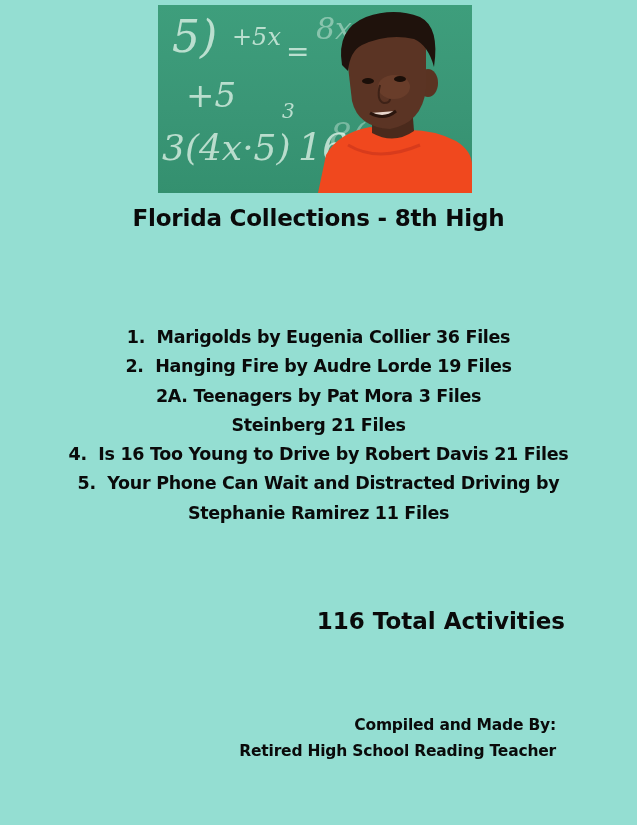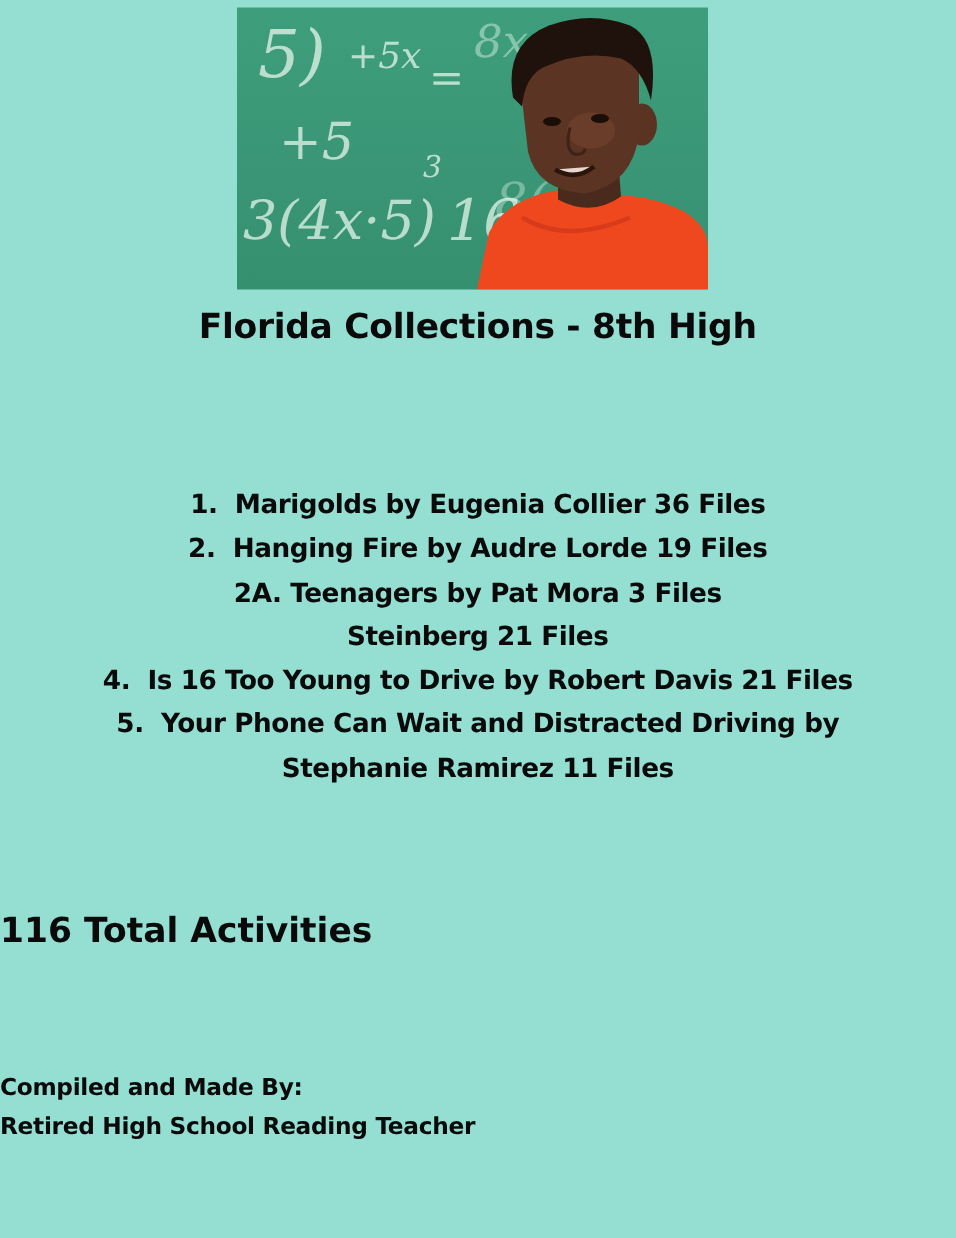--- a/index.html
+++ b/index.html
@@ -62,31 +62,31 @@
       margin-top: 12px;
     }
     .list-block div {
       white-space: pre;
     }
     .total {
       position: absolute;
       left: 0;
       top: 603px;
       width: 565px;
-      text-align: left;
+      text-align: right;
       font-weight: bold;
       font-size: 23px;
       line-height: 36px;
     }
     .credits {
       position: absolute;
       left: 0;
       top: 713px;
       width: 556px;
-      text-align: left;
+      text-align: right;
       font-weight: bold;
       font-size: 15.5px;
       line-height: 25.5px;
       letter-spacing: -0.2px;
     }
   </style>
 </head>
 <body>
 
 <div class="photo">

